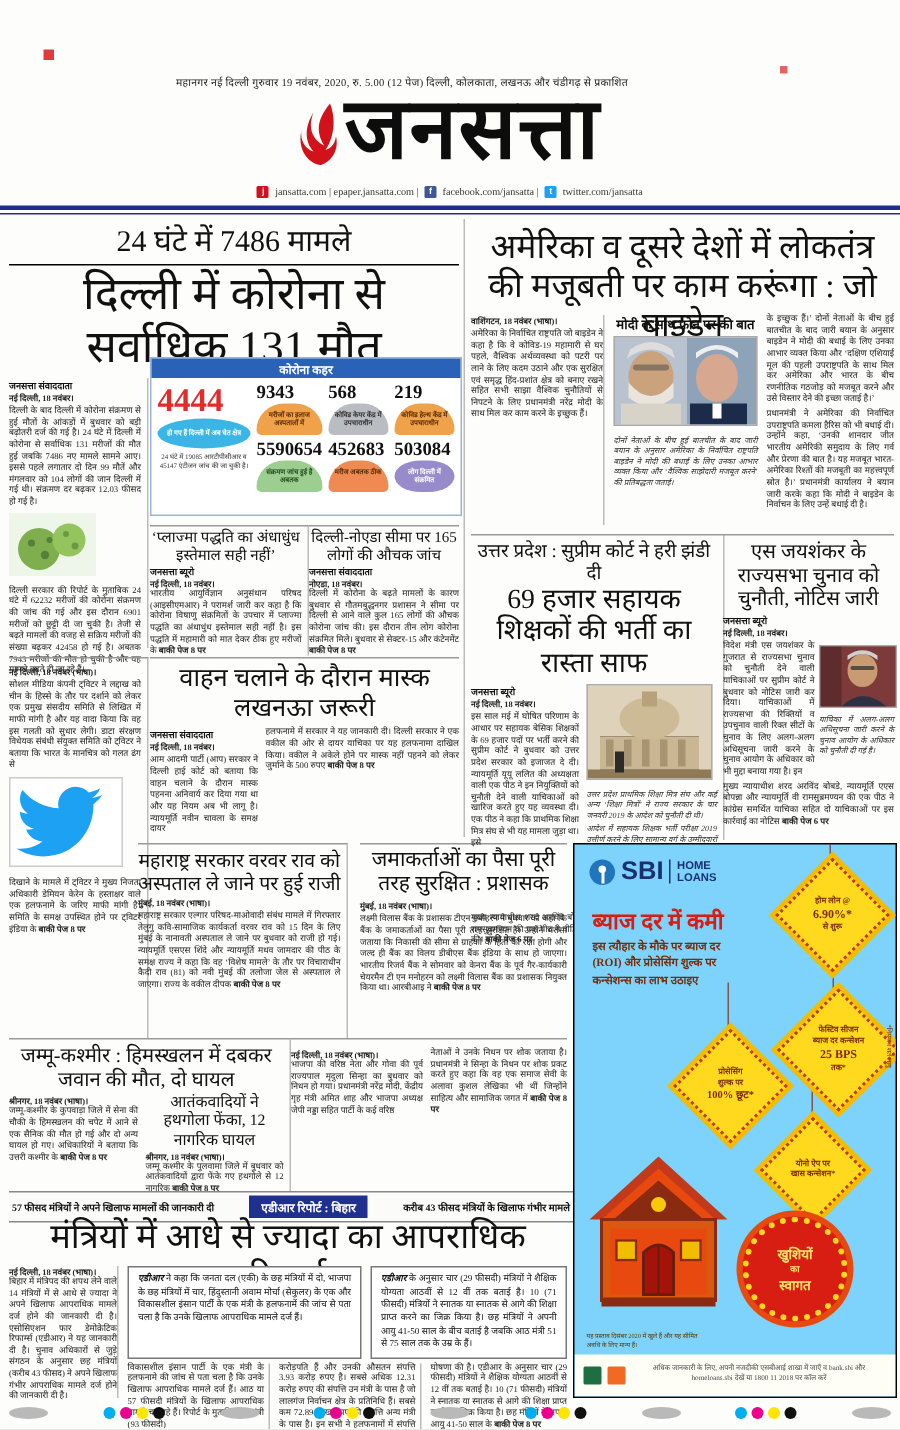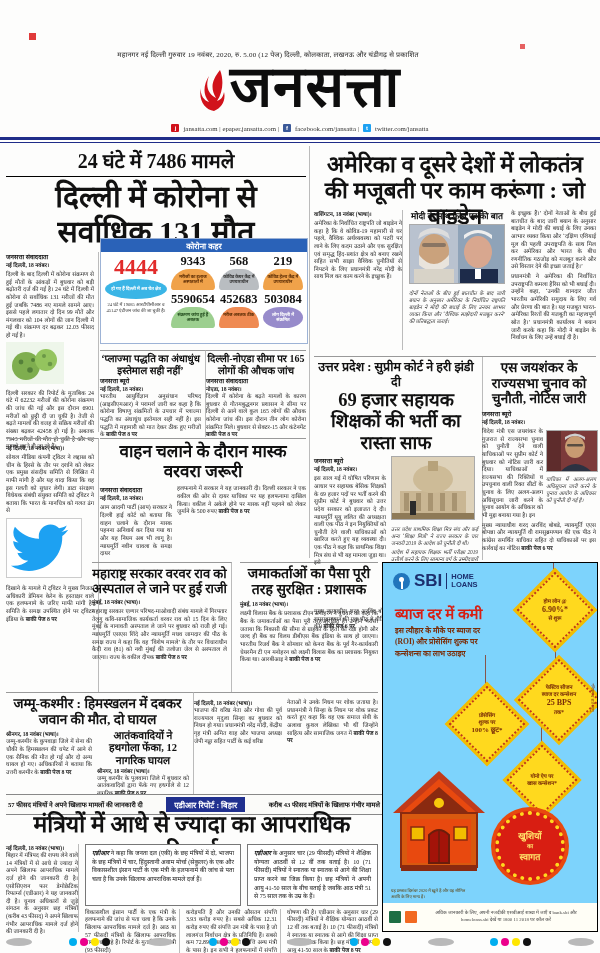--- a/index.html
+++ b/index.html
@@ -7,37 +7,37 @@
         font-family:"Liberation Serif","DejaVu Serif",serif;color:#111;overflow:hidden}
   .abs{position:absolute}
   .c{text-align:center}
   .b{font-weight:bold}
   .bt{font-size:5.8px;line-height:1.32;text-align:justify;color:#222}
   .dl{font-size:5.6px;font-weight:bold;color:#222}
   .by{font-size:6.2px;font-weight:bold}
   .more{font-weight:bold;font-size:5.8px}
   .vr{border-right:1px solid #bbb}
   .topline{border-top:1px solid #999}
-  .hl{font-weight:bold;line-height:1.16}
+  .hl{font-weight:normal;line-height:1.16}
   
   .m-date{font-size:7px;color:#222;letter-spacing:.2px}
   .m-logo{font-size:57px;font-weight:bold;letter-spacing:1px;line-height:1;color:#0d0d0d}
   .m-links{display:flex;justify-content:center;align-items:center;gap:4px;font-size:6.8px;color:#333}
   .lnk-ic{display:inline-block;width:8px;height:8px;border-radius:1px;color:#fff;font-size:6px;
           line-height:8px;text-align:center;font-family:"Liberation Sans",sans-serif;font-weight:bold}
   .blue-rule{border-top:3px solid #202d89;border-bottom:1px solid #202d89;height:2px;background:#fff}
   
   .statbox{border:1px solid #9db3d6;background:#fff}
   .stat-title{background:#2a62b8;color:#fff;font-size:8px;font-weight:bold;text-align:center;padding:1px 0}
   .dome{border-radius:50% 50% 4px 4px/100% 100% 4px 4px;font-size:4.6px;line-height:1.25;
         color:#5c2d05;text-align:center;font-weight:bold;padding:5px 3px 2px;min-height:14px}
   .bub-orange{background:#f0a24a}.bub-gray{background:#b9bdc1;color:#333}
   .bub-green{background:#9ccf8f;color:#234d1e}.bub-red{background:#ef8a52}
   .blob-purple{background:#978bcb;border-radius:50%/58%;color:#fff}
-  .stat-num{font-weight:bold;font-size:12.5px;text-align:center;line-height:1.1}
+  .stat-num{font-weight:bold;font-size:12.5px;line-height:1.1}
   .pullq{background:#f3e6f0;font-weight:bold;font-size:7px;text-align:center;padding:8px 4px;line-height:1.5}
   .qbox{border:1px solid #777;padding:4px 6px;font-size:6.1px;line-height:1.42;text-align:justify;background:#fff}
   .qlead{font-style:italic;font-weight:bold}
   .adr-band{display:flex;align-items:center;justify-content:space-between;
             border-top:1px solid #888;border-bottom:1px solid #888;padding:2px 2px;background:#fbfbf9}
   .adr-tag{background:#20308f;color:#fff;font-size:8px;font-weight:bold;padding:2px 8px}
   .capt{font-size:5.3px;line-height:1.3;font-style:italic;text-align:justify;color:#333}
   
   .ad{border:1px solid #000000;background:#7dd3fc;overflow:hidden}
   .dia{position:absolute;width:50px;height:50px;background:#ffd91e;border:2px dotted #c23a19;
@@ -157,21 +157,21 @@
     <div class="dl" style="margin:2px 0">नई दिल्ली, 18 नवंबर (भाषा)।</div>
     <div class="bt">सोशल मीडिया कंपनी ट्विटर ने लद्दाख को चीन के हिस्से के तौर पर दर्शाने को लेकर एक प्रमुख संसदीय समिति से लिखित में माफी मांगी है और यह वादा किया कि वह इस गलती को सुधार लेगी। डाटा संरक्षण विधेयक संबंधी संयुक्त समिति को ट्विटर ने बताया कि भारत के मानचित्र को गलत ढंग से</div>
     <svg width="74" height="58" viewBox="0 0 60 46" style="margin:3px 0;background:#fff;border:1px solid #ccc">
       <path d="M54 9c-2 1-4 1.6-6 1.8 2.2-1.3 3.8-3.3 4.6-5.7-2 1.2-4.3 2-6.7 2.5C44 5.5 41.3 4.3 38.3 4.3c-5.7 0-10.3 4.6-10.3 10.3 0 .8.1 1.6.3 2.3C19.7 16.5 12.1 12.4 7 6.2 6.1 7.8 5.6 9.6 5.6 11.5c0 3.6 1.8 6.7 4.6 8.6-1.7-.1-3.3-.5-4.7-1.3v.1c0 5 3.6 9.1 8.3 10.1-.9.2-1.8.4-2.7.4-.7 0-1.3-.1-1.9-.2 1.3 4.1 5.1 7 9.6 7.1-3.5 2.8-8 4.4-12.8 4.4-.8 0-1.7 0-2.5-.1 4.6 2.9 10 4.6 15.8 4.6 19 0 29.4-15.7 29.4-29.4v-1.3c2-1.5 3.8-3.3 5.3-5.5z" fill="#1da1f2" transform="scale(.92)"></path>
     </svg>
     <div class="bt"><span>दिखाने के मामले में ट्विटर ने मुख्य निजता अधिकारी डेमियन केरेन के हस्ताक्षर वाले एक हलफनामे के जरिए माफी मांगी है। समिति के समक्ष उपस्थित होने पर ट्विटर इंडिया के</span>
       <span class="more">बाकी पेज 8 पर</span></div>
   </div>
 
   <div class="abs topline" style="left:100px;top:438px;width:206px;height:120px;padding-top:3px">
-    <div class="c hl" style="font-size:17px">वाहन चलाने के दौरान मास्क वरवरा जरूरी</div>
+    <div class="c hl" style="font-size:17px">वाहन चलाने के दौरान मास्क लखनऊा जरूरी</div>
     <div style="display:flex;gap:5px;margin-top:4px">
       <div style="width:72px">
         <div class="by">जनसत्ता संवाददाता</div>
         <div class="dl" style="margin-bottom:2px">नई दिल्ली, 18 नवंबर।</div>
         <div class="bt">आम आदमी पार्टी (आप) सरकार ने दिल्ली हाई कोर्ट को बताया कि वाहन चलाने के दौरान मास्क पहनना अनिवार्य कर दिया गया था और यह नियम अब भी लागू है। न्यायमूर्ति नवीन चावला के समक्ष दायर</div>
       </div>
       <div style="flex:1">
         <div class="bt"><span>हलफनामे में सरकार ने यह जानकारी दी। दिल्ली सरकार ने एक वकील की ओर से दायर याचिका पर यह हलफनामा दाखिल किया। वकील ने अकेले होने पर मास्क नहीं पहनने को लेकर जुर्माने के 500 रुपए</span>
           <span class="more">बाकी पेज 8 पर</span></div>
       </div>

